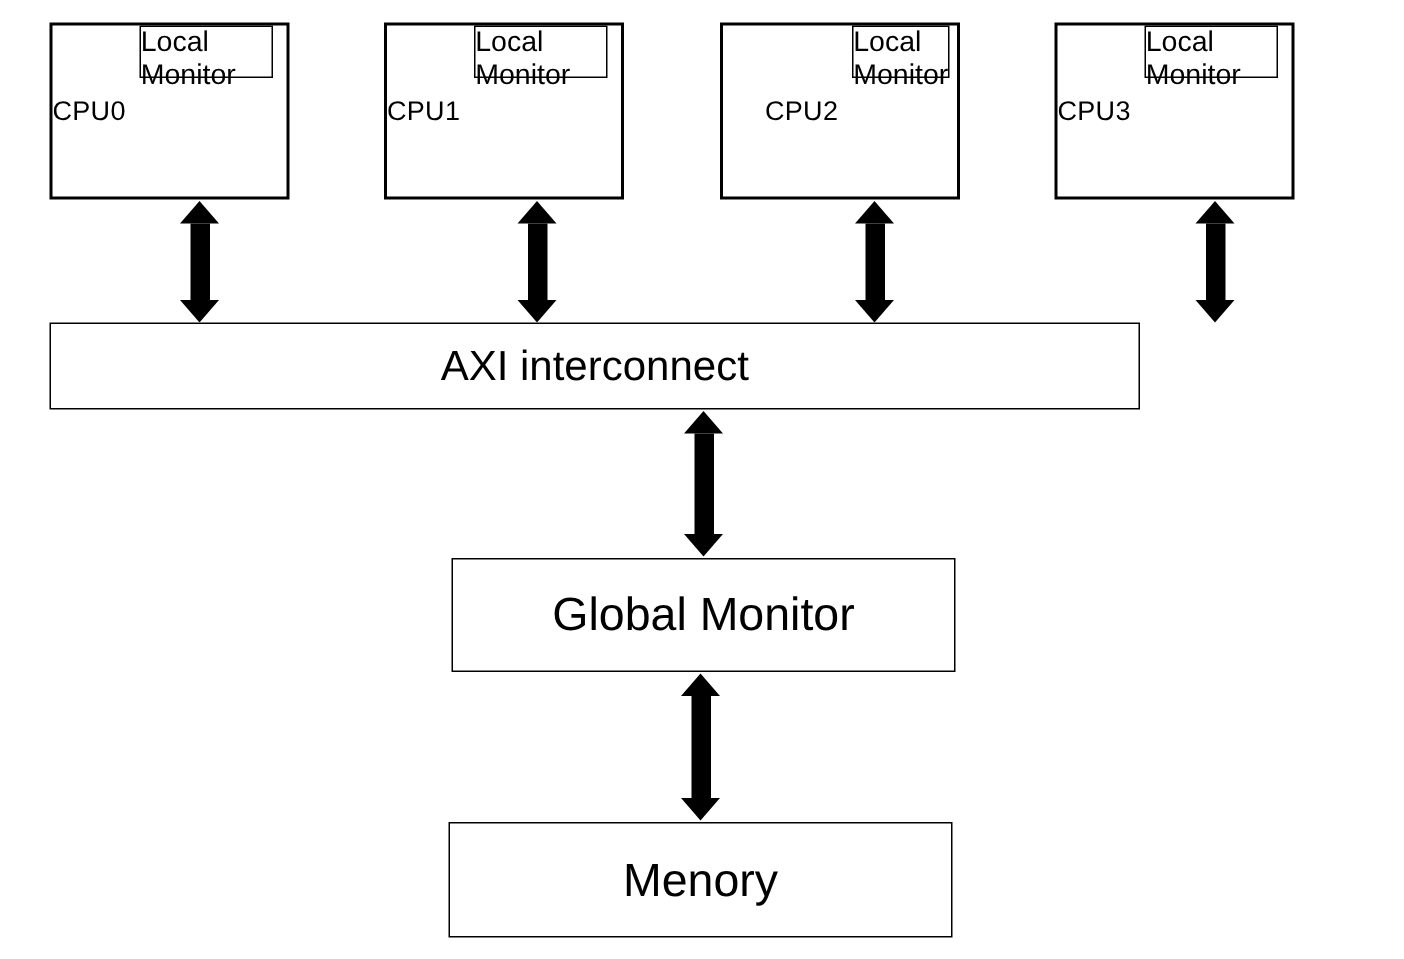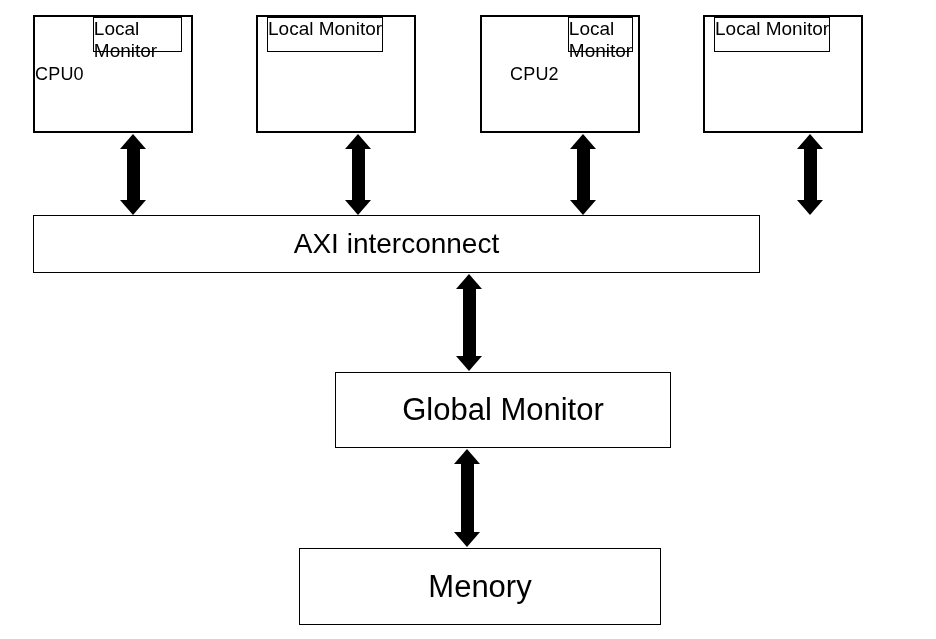--- a/index.html
+++ b/index.html
@@ -60,26 +60,25 @@
   .global-box {
     left: 301px;
     top: 372px;
     width: 336px;
     height: 76px;
     border: 1.5px solid var(--stroke, #000000);
     display: flex;
     align-items: center;
     justify-content: center;
     font-size: 31px;
-    margin-left: 34px;
   }
   .memory-box {
     left: 299px;
     top: 548px;
-    width: 362px;
+    width: 336px;
     height: 77px;
     border: 1.5px solid var(--stroke, #000000);
     display: flex;
     align-items: center;
     justify-content: center;
     font-size: 31px;
   }
   .varrow {
     position: absolute;
     width: 27px;
@@ -123,33 +122,35 @@
 <div class="canvas">
 
   <div class="box cpu-box cpu-0">
     <div class="cpu-label">CPU0</div>
     <div class="local-monitor">
       <span>Local Monitor</span>
     </div>
   </div>
 
   <div class="box cpu-box cpu-1">
+    <div class="cpu-label">CPU1</div>
     <div class="local-monitor">
       <span>Local Monitor</span>
     </div>
   </div>
 
   <div class="box cpu-box cpu-2">
     <div class="cpu-label">CPU2</div>
     <div class="local-monitor">
       <span>Local Monitor</span>
     </div>
   </div>
 
   <div class="box cpu-box cpu-3">
+    <div class="cpu-label">CPU3</div>
     <div class="local-monitor">
       <span>Local Monitor</span>
     </div>
   </div>
 
   <div class="varrow arrow-cpu0">
     <div class="head-up"></div>
     <div class="shaft"></div>
     <div class="head-down"></div>
   </div>

